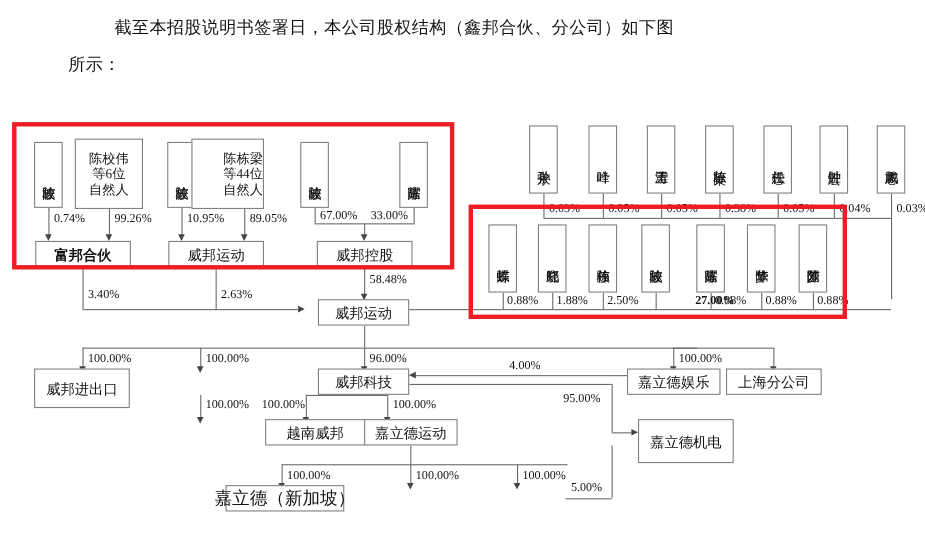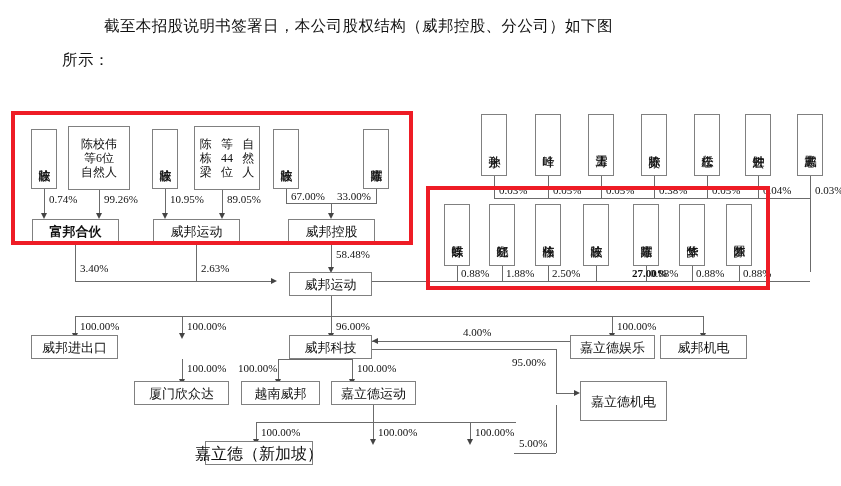--- a/index.html
+++ b/index.html
@@ -58,34 +58,34 @@
     position:absolute;box-sizing:border-box;
     border:4px solid #ee1c25;background:transparent;
     z-index:8;pointer-events:none;
   }
 </style>
 </head>
 <body>
 
 <div id="stage">
 
-  <div class="heading" id="hd-line1">截至本招股说明书签署日，本公司股权结构（威邦控股、分公司）如下图</div>
+  <div class="heading" id="hd-line1">截至本招股说明书签署日，本公司股权结构（鑫邦合伙、分公司）如下图</div>
   <div class="heading" id="hd-line2">所示：</div>
 
   <div class="box v" style="left:31px;top:129px;width:26px;height:60px;">陈校波</div>
 
   <div class="box multi" style="left:68px;top:126px;width:62px;height:64px;flex-direction:column;">
     <span>陈校伟</span>
     <span>等6位</span>
     <span>自然人</span>
   </div>
 
   <div class="box v" style="left:152px;top:129px;width:26px;height:60px;">陈校波</div>
 
-  <div class="box multi" style="left:194px;top:126px;width:66px;height:64px;flex-direction:row;">
+  <div class="box multi" style="left:174px;top:126px;width:66px;height:64px;flex-direction:column;align-items:flex-end;">
     <span>陈栋梁</span>
     <span>等44位</span>
     <span>自然人</span>
   </div>
 
   <div class="box v" style="left:273px;top:129px;width:26px;height:60px;">陈校波</div>
 
   <div class="box v" style="left:363px;top:129px;width:26px;height:60px;">陈嘉耀</div>
 
   <div class="ln v" style="left:44px;top:189px;height:26px;"></div>
@@ -195,43 +195,42 @@
   <div class="arw down" style="left:608.5px;top:333px;"></div>
   <div class="ln v" style="left:703px;top:316px;height:19px;"></div>
   <div class="arw down" style="left:699.5px;top:333px;"></div>
   <div class="ln h" style="left:612px;top:316px;width:91px;"></div>
 
   <div class="pct" style="left:80px;top:320px;">100.00%</div>
   <div class="pct" style="left:187px;top:320px;">100.00%</div>
   <div class="pct" style="left:336px;top:320px;">96.00%</div>
   <div class="pct" style="left:617px;top:320px;">100.00%</div>
 
-  <div class="box h" style="left:31px;top:335px;width:87px;height:24px;font-family:Liberation Serif, serif;">威邦进出口</div>
+  <div class="box h" style="left:31px;top:335px;width:87px;height:36px;font-family:Liberation Serif, serif;">威邦进出口</div>
   <div class="box h" style="left:289px;top:335px;width:83px;height:24px;">威邦科技</div>
   <div class="box h" style="left:570px;top:335px;width:85px;height:24px;">嘉立德娱乐</div>
-  <div class="box h" style="left:660px;top:335px;width:87px;height:24px;">威邦机电</div>
+  <div class="box h" style="left:660px;top:335px;width:87px;height:24px;">上海分公司</div>
 
   <div class="ln h" style="left:372px;top:341px;width:198px;"></div>
   <div class="arw left" style="left:372px;top:337.5px;"></div>
   <div class="pct" style="left:463px;top:326px;">4.00%</div>
 
   <div class="ln v" style="left:182px;top:359px;height:22px;"></div>
   <div class="arw down" style="left:178.5px;top:379px;"></div>
   <div class="pct" style="left:187px;top:362px;">100.00%</div>
-  <div class="box h" style="left:134px;top:381px;width:95px;height:24px;">厦门欣众达</div>
 
   <div class="ln v" style="left:278px;top:359px;height:22px;"></div>
   <div class="arw down" style="left:274.5px;top:379px;"></div>
   <div class="ln v" style="left:352px;top:359px;height:22px;"></div>
   <div class="arw down" style="left:348.5px;top:379px;"></div>
   <div class="ln h" style="left:278px;top:359px;width:74px;"></div>
   <div class="pct" style="left:238px;top:362px;">100.00%</div>
   <div class="pct" style="left:357px;top:362px;">100.00%</div>
 
-  <div class="box h" style="left:241px;top:381px;width:79px;height:24px;">越南威邦</div>
+  <div class="box h" style="left:241px;top:381px;width:91px;height:24px;">越南威邦</div>
   <div class="box h" style="left:331px;top:381px;width:85px;height:24px;">嘉立德运动</div>
 
   <div class="ln h" style="left:372px;top:349px;width:184px;"></div>
   <div class="ln v" style="left:556px;top:349px;height:44px;"></div>
   <div class="ln h" style="left:556px;top:393px;width:18px;"></div>
   <div class="arw right" style="left:574px;top:389.5px;"></div>
   <div class="pct" style="left:512px;top:356px;">95.00%</div>
   <div class="box h" style="left:580px;top:381px;width:87px;height:40px;">嘉立德机电</div>
 
   <div class="ln v" style="left:373px;top:405px;height:17px;"></div>

